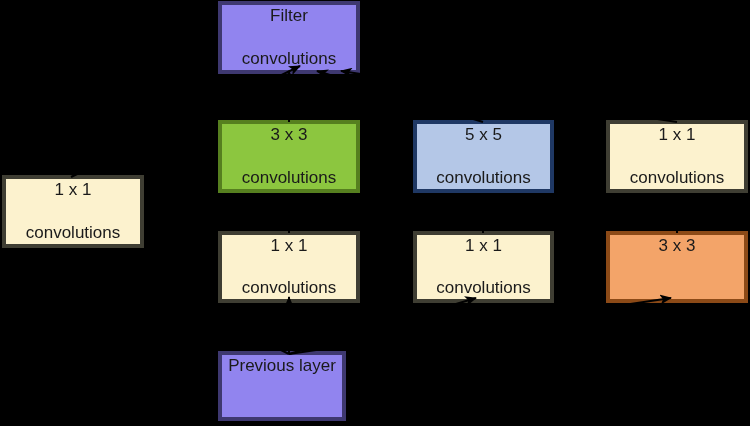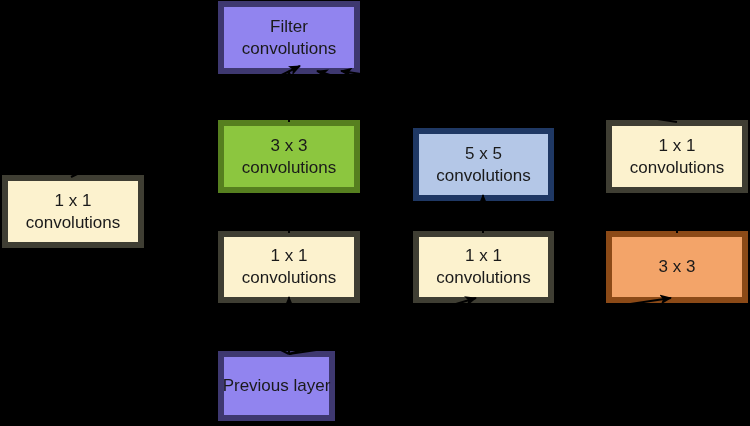--- a/index.html
+++ b/index.html
@@ -6,41 +6,41 @@
   #canvas{
     position:relative;
     width:750px;height:426px;
     background:var(--bg,#000);
     overflow:hidden;
     font-family:"Liberation Sans", sans-serif;
   }
   .node{
     position:absolute;
     box-sizing:border-box;
-    border:6px solid #14532d;
+    border:4px solid #14532d;
     display:flex;
     flex-direction:column;
     align-items:center;
-    justify-content:center;
+    justify-content:space-between;
     text-align:center;
     font-size:17px;
     line-height:22px;
     color:var(--text,#1a1a1a);
   }
   .node span{display:block;white-space:nowrap;}
   
   #n-filter-concat {left:218px;top:1px;  width:142px;height:73px;}
   #n-conv3x3      {left:218px;top:120px;width:142px;height:73px;}
-  #n-conv5x5      {left:413px;top:128px;width:141px;height:73px;}
+  #n-conv5x5      {left:413px;top:120px;width:141px;height:73px;}
   #n-conv1x1-col4 {left:606px;top:120px;width:142px;height:73px;}
   #n-conv1x1-left {left:2px;  top:175px;width:142px;height:73px;}
   #n-conv1x1-mid  {left:218px;top:231px;width:142px;height:72px;}
   #n-conv1x1-col3 {left:413px;top:231px;width:141px;height:72px;}
   #n-maxpool      {left:606px;top:231px;width:142px;height:72px;}
-  #n-previous     {left:218px;top:351px;width:117px;height:70px;}
+  #n-previous     {left:218px;top:351px;width:128px;height:70px;}
   svg.arrows{
     position:absolute;left:0;top:0;
     pointer-events:none;
   }
   svg.arrows line{stroke:var(--arrow,#000);stroke-width:2;}
   svg.arrows marker path{fill:var(--arrow,#000);}
 </style>
 </head>
 <body>
 

